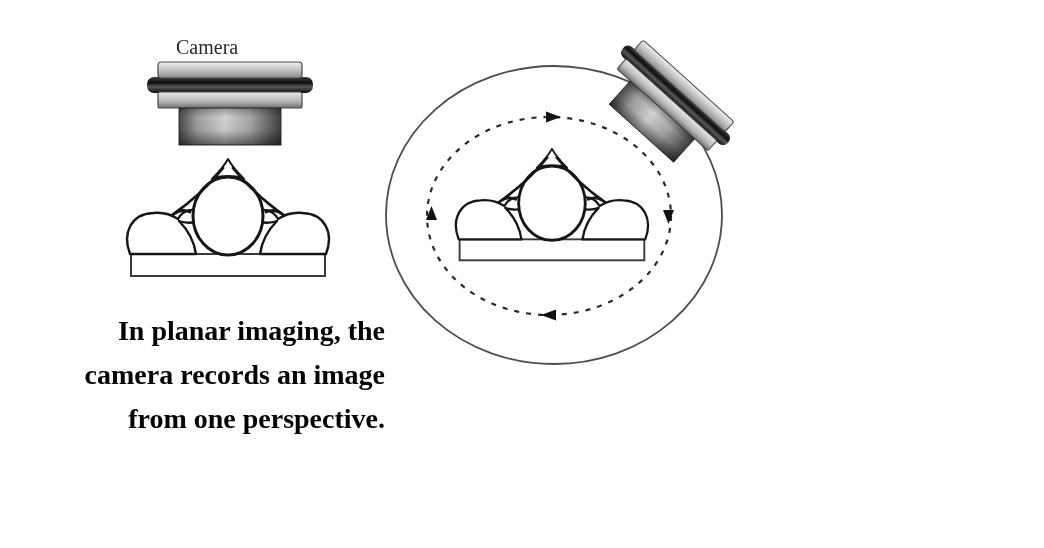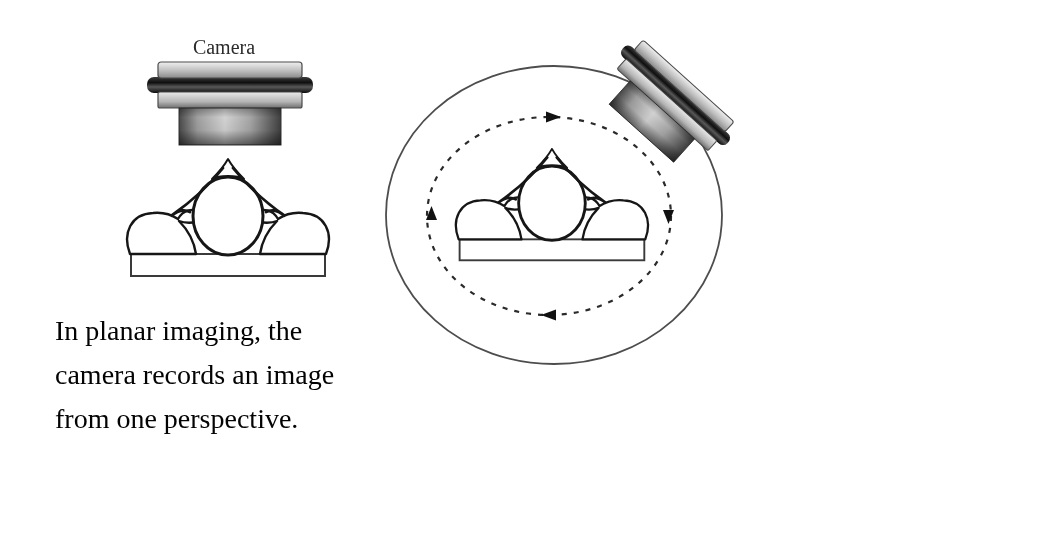--- a/index.html
+++ b/index.html
@@ -2,26 +2,26 @@
 <html><head>
 <meta charset="utf-8">
 <style>
   html,body{margin:0;padding:0;background:#fff;}
   .page{
     position:relative;width:1044px;height:548px;background:#ffffff;
     overflow:hidden;font-family:"Liberation Serif", serif;color:#000;
   }
   .art{position:absolute;left:0;top:0;width:1044px;height:548px;}
   .camera-label{
-    position:absolute;left:176px;top:35px;width:96px;text-align:center;
+    position:absolute;left:176px;top:35px;width:96px;text-align:left;
     font-size:20px;line-height:24px;font-weight:400;color:#2b2b2b;
   }
   .caption{
-    position:absolute;font-weight:normal;white-space:pre-line;
-    color:#030303;letter-spacing:0px;
+    position:absolute;font-weight:bold;white-space:pre-line;
+    color:#030303;letter-spacing:0px;text-align:right;
   }
   .caption-planar{left:55px;top:309px;font-size:28px;line-height:44px;width:330px;}
   .caption-spect{left:392px;top:396px;font-size:28px;line-height:48px;width:640px;}
 </style>
 </head>
 <body>
 
 <div class="page">
 
   <svg class="art" viewBox="0 0 1044 548" xmlns="http://www.w3.org/2000/svg">

